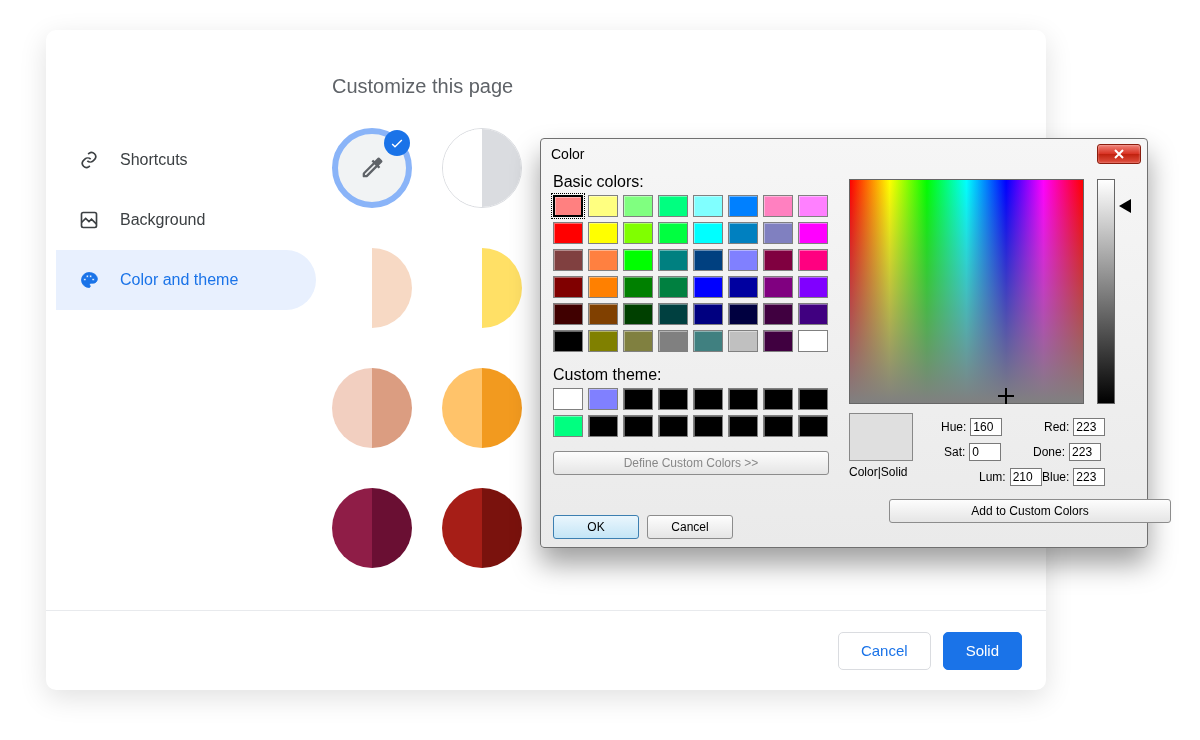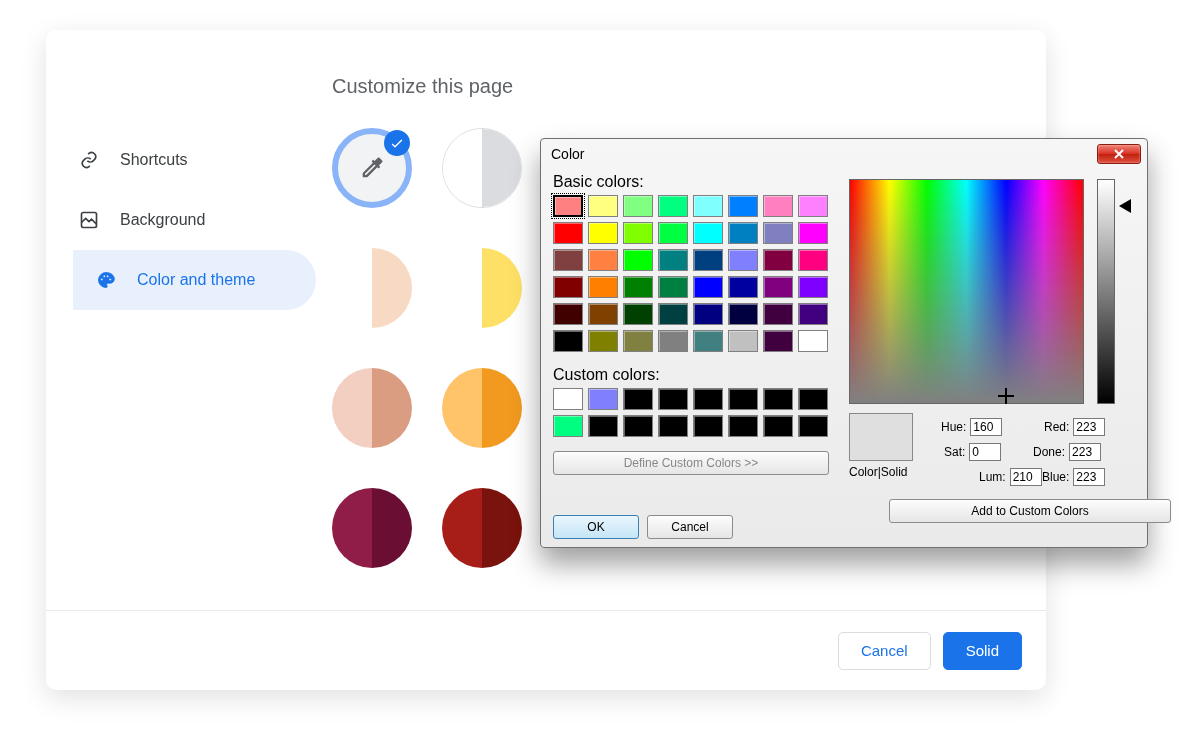--- a/index.html
+++ b/index.html
@@ -12,21 +12,21 @@
     background: #fff; border-radius: 10px;
     box-shadow: 0 8px 28px rgba(0,0,0,0.12);
     overflow: hidden;
   }
   .cd-title { position: absolute; left: 286px; top: 45px; font-size: 20px; color: #5f6368; }
   .cd-sidebar { position: absolute; left: 10px; top: 100px; width: 260px; }
   .cd-sidebar-item {
     display: flex; align-items: center; height: 60px; padding-left: 22px;
     border-radius: 0 30px 30px 0; font-size: 16px; color: #3c4043; cursor: pointer;
   }
-  .cd-sidebar-item.active { background: #e8f0fe; color: #1a73e8; margin-left: 17px; }
+  .cd-sidebar-item.active { background: #e8f0fe; color: #1a73e8; }
   .cd-sidebar-item .ic { width: 22px; height: 22px; margin-right: 20px; display:flex;align-items:center;justify-content:center; }
   .cd-sidebar-item.active .ic svg path, .cd-sidebar-item.active .ic svg circle { fill: #1a73e8; stroke: #1a73e8; }
 
   .swatches { position: absolute; left: 286px; top: 98px; right: 20px; bottom: 100px; }
   .swatch-row { display: flex; gap: 30px; margin-bottom: 40px; }
   .swatch { width: 80px; height: 80px; border-radius: 50%; position: relative; cursor: pointer; }
   .swatch .half-l, .swatch .half-r { position: absolute; top:0; bottom:0; width:50%; }
   .swatch .half-l { left:0; border-radius: 80px 0 0 80px; }
   .swatch .half-r { right:0; border-radius: 0 80px 80px 0; }
   .swatch-picker { border: 6px solid #8ab4f8; display:flex;align-items:center;justify-content:center; background:#f1f3f4; }
@@ -252,21 +252,21 @@
             <div class="color-cell" style="background: rgb(0, 0, 0);"></div>
             <div class="color-cell" style="background: rgb(128, 128, 0);"></div>
             <div class="color-cell" style="background: rgb(128, 128, 64);"></div>
             <div class="color-cell" style="background: rgb(128, 128, 128);"></div>
             <div class="color-cell" style="background: rgb(64, 128, 128);"></div>
             <div class="color-cell" style="background: rgb(192, 192, 192);"></div>
             <div class="color-cell" style="background: rgb(64, 0, 64);"></div>
             <div class="color-cell" style="background: rgb(255, 255, 255);"></div>
           </div>
         <div class="gap"></div>
-        <div class="section-label">Custom colors:</div>
+        <div class="section-label">Custom theme:</div>
         <div class="custom-grid" id="custom-grid">
             <div class="color-cell" style="background: rgb(255, 255, 255);"></div>
             <div class="color-cell" style="background: rgb(128, 128, 255);"></div>
             <div class="color-cell" style="background: rgb(0, 0, 0);"></div>
             <div class="color-cell" style="background: rgb(0, 0, 0);"></div>
             <div class="color-cell" style="background: rgb(0, 0, 0);"></div>
             <div class="color-cell" style="background: rgb(0, 0, 0);"></div>
             <div class="color-cell" style="background: rgb(0, 0, 0);"></div>
             <div class="color-cell" style="background: rgb(0, 0, 0);"></div>
             <div class="color-cell" style="background: rgb(0, 255, 128);"></div>

